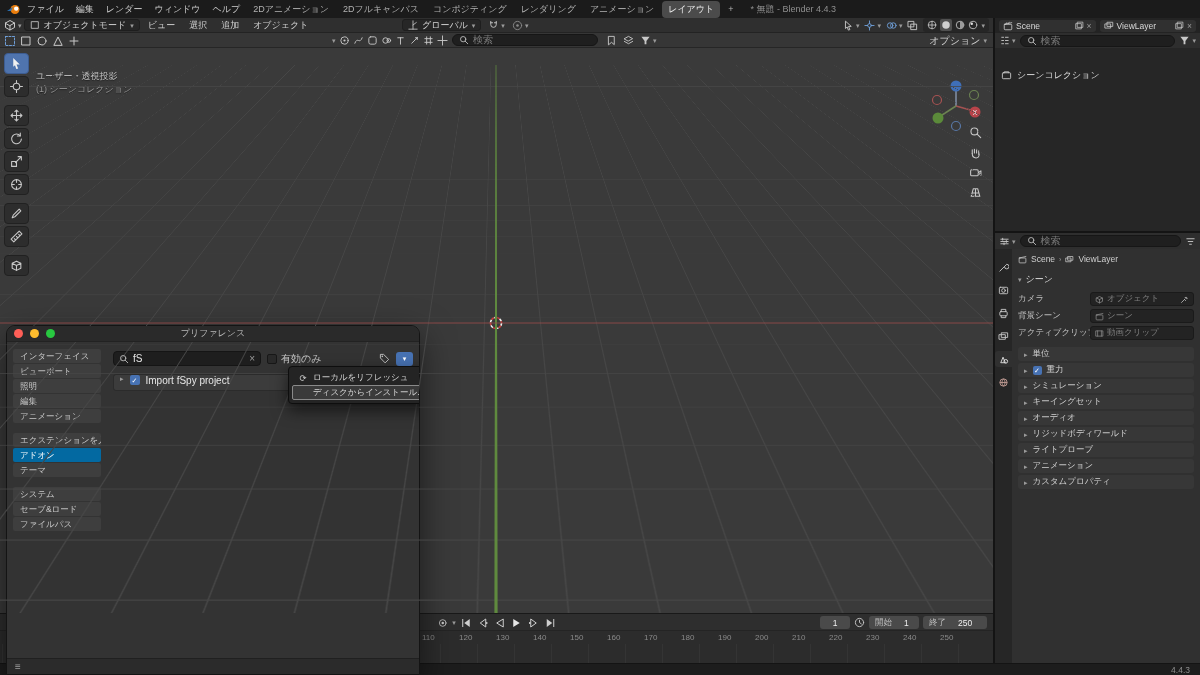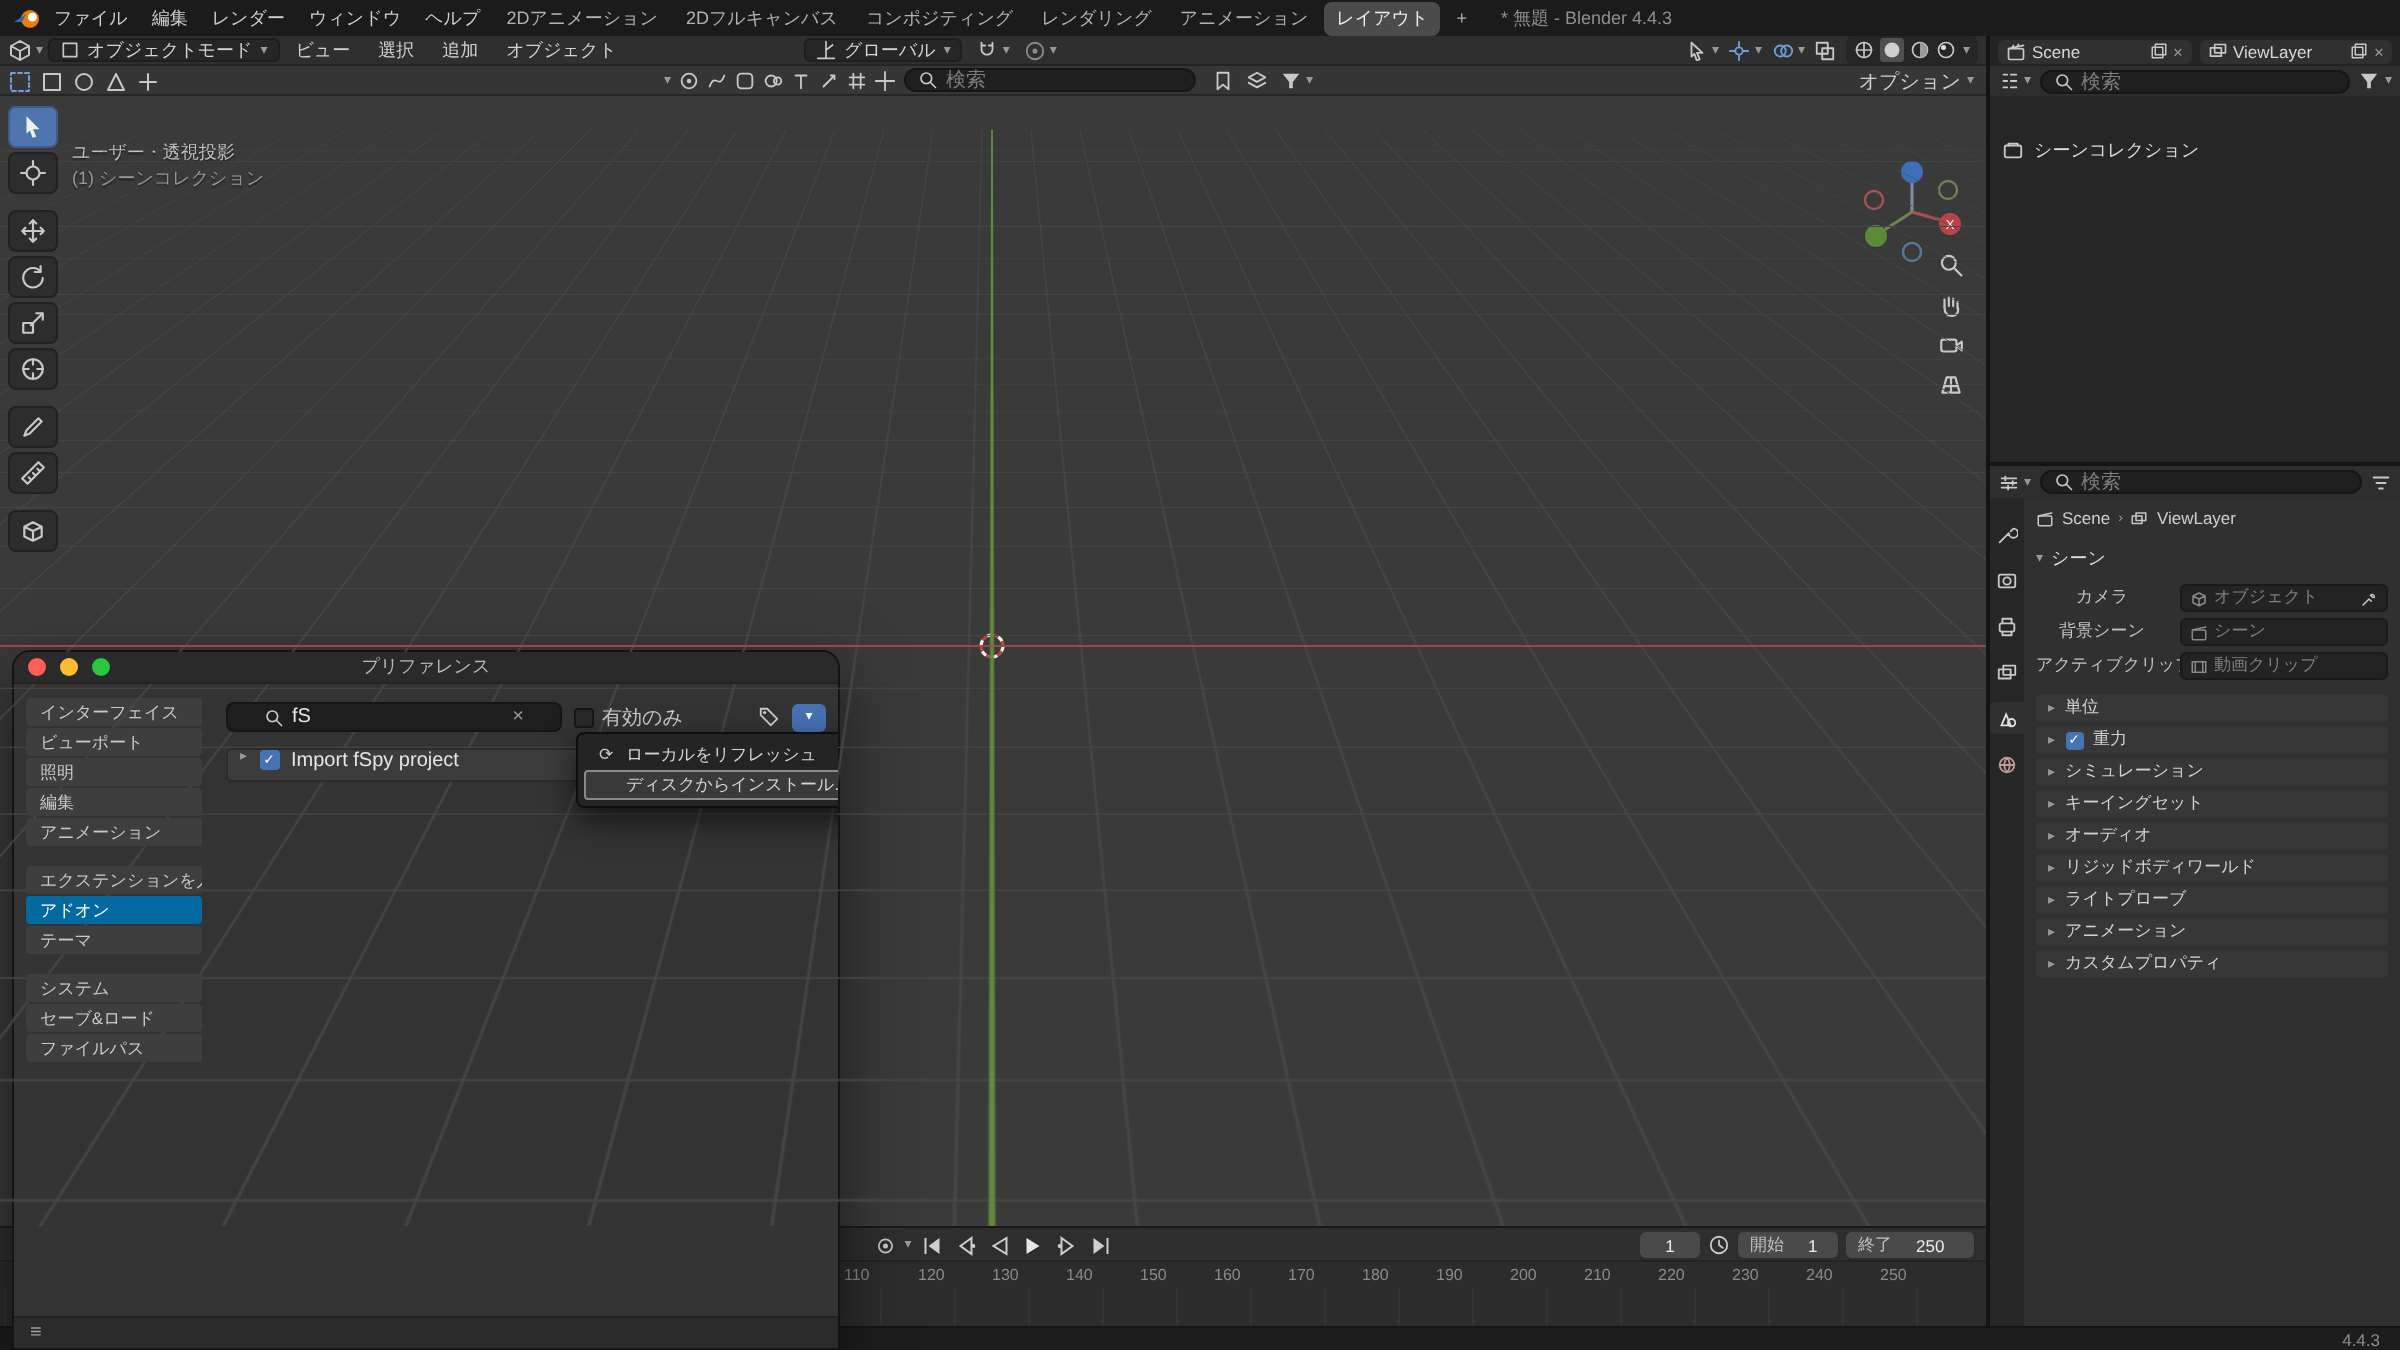--- a/index.html
+++ b/index.html
@@ -60,21 +60,21 @@
 .hdiv{position:absolute;left:995px;top:231px;width:205px;height:2px;background:#141414}
 #props-h{position:absolute;left:995px;top:233px;width:205px;height:16px;background:#2e2e2e;display:flex;align-items:center;gap:4px;padding:0 4px}
 #props{position:absolute;left:995px;top:249px;width:205px;height:414px;background:#303030}
 #ptabs{position:absolute;left:0;top:0;width:17px;height:100%;background:#262626;display:flex;flex-direction:column;align-items:center;padding-top:10px;gap:7px}
 .ptab{width:17px;height:16px;display:flex;align-items:center;justify-content:center}
 .ptab.active{background:#303030;border-radius:3px 0 0 3px}
 #pcontent{position:absolute;left:17px;top:0;width:188px;height:100%;padding:5px 6px}
 .crumb{display:flex;align-items:center;gap:4px;font-size:8.5px;color:#cfcfcf;margin-bottom:9px}
 .psec{display:flex;align-items:center;gap:4px;margin:3px 0 6px 0;color:#dedede;font-size:9px}
 .prow{display:flex;align-items:center;margin-bottom:3px}
-.plabel{width:72px;text-align:center;padding-right:6px;color:#c3c3c3;font-size:8.5px;white-space:nowrap}
+.plabel{width:72px;text-align:left;padding-right:6px;color:#c3c3c3;font-size:8.5px;white-space:nowrap}
 .pfield{flex:1;display:flex;align-items:center;gap:3px;background:#232323;border:1px solid #1a1a1a;border-radius:3px;height:14px;padding:0 4px;font-size:8.5px;color:#7f7f7f}
 #sections{margin-top:7px}
 .csec{display:flex;align-items:center;gap:5px;background:#373737;border-radius:3px;height:14px;margin-bottom:2px;padding:0 6px;font-size:8.5px;color:#d2d2d2}
 .ckbox{width:9px;height:9px;border-radius:2px;background:#4772b3;display:flex;align-items:center;justify-content:center;color:#fff;font-size:7px;line-height:1}
 
 #timeline{position:absolute;left:0;top:613px;width:993px;height:50px;background:#2c2c2c;border-top:1px solid #191919}
 #tl-h{position:relative;height:17px;background:#2e2e2e;border-bottom:1px solid #242424}
 #tl-transport{position:absolute;left:50%;top:2px;transform:translateX(-50%);display:flex;gap:2px;align-items:center}
 .tpb{width:15px;height:13px;display:flex;align-items:center;justify-content:center;border-radius:2px}
 #tl-right{position:absolute;right:6px;top:2px;display:flex;gap:4px;align-items:center}
@@ -90,21 +90,21 @@
 #p-title{height:16px;background:#2a2a2a;border-bottom:1px solid #222;display:flex;align-items:center;position:relative}
 .tlight{width:9px;height:9px;border-radius:50%;margin-left:7px}
 #p-title .cap{position:absolute;left:0;right:0;text-align:center;color:#b9b9b9;font-size:9px;pointer-events:none}
 #p-wrap{display:flex;height:318px}
 #p-nav{width:98px;padding:7px 4px 0 6px;display:flex;flex-direction:column;gap:10px}
 .pgroup{display:flex;flex-direction:column;gap:1px}
 .pnav{height:14px;line-height:14px;padding-left:7px;background:#3e3e3e;border-radius:2px;color:#c9c9c9;font-size:8.5px;white-space:nowrap;overflow:hidden}
 .pnav.active{background:#0369a1;color:#fff}
 #p-main{flex:1;padding:9px 6px 0 8px;position:relative}
 #p-searchrow{display:flex;align-items:center;gap:6px}
-#p-search{width:168px;display:flex;align-items:center;gap:4px;background:#1e1e1e;border:1px solid #151515;border-radius:4px;height:15px;padding:0 18px;color:#e6e6e6}
+#p-search{width:148px;display:flex;align-items:center;gap:4px;background:#1e1e1e;border:1px solid #151515;border-radius:4px;height:15px;padding:0 5px;color:#e6e6e6}
 #p-search .x{margin-left:auto;color:#9a9a9a}
 .uncheck{width:10px;height:10px;background:#292929;border:1px solid #171717;border-radius:2px}
 #p-bluebtn{width:17px;height:14px;background:#4772b3;border-radius:3px;display:flex;align-items:center;justify-content:center;color:#fff}
 #p-addon{margin-top:8px;height:17px;display:flex;align-items:flex-start;gap:6px;background:#3c3c3c;border:1px solid #2b2b2b;border-radius:3px;padding:0 6px;width:300px;color:#e6e6e6}
 #p-tip{margin-top:13px;display:inline-block;background:#303030;border:1px solid #555;box-shadow:0 2px 6px rgba(0,0,0,.4);border-radius:2px;padding:4px 7px;font-size:8.5px;color:#bcbcbc;max-width:300px}
 #p-menu{position:absolute;left:183px;top:24px;background:#242424;border:1px solid #0e0e0e;border-radius:4px;box-shadow:0 6px 16px rgba(0,0,0,.6);padding:3px;z-index:5;min-width:128px}
 .pmi{display:flex;align-items:center;gap:5px;height:15px;padding:0 5px;font-size:8.5px;color:#d6d6d6;white-space:nowrap;border:1px solid transparent;border-radius:2px}
 .pmi.hover{border-color:#8a8a8a;background:#3a3a3a}
 .pmi .ric{width:10px;text-align:center;color:#c9c9c9}
 #p-foot{position:absolute;left:0;bottom:0;width:100%;height:16px;background:#2b2b2b;border-top:1px solid #202020;display:flex;align-items:center;padding:0 8px;color:#9f9f9f;font-size:10px}

